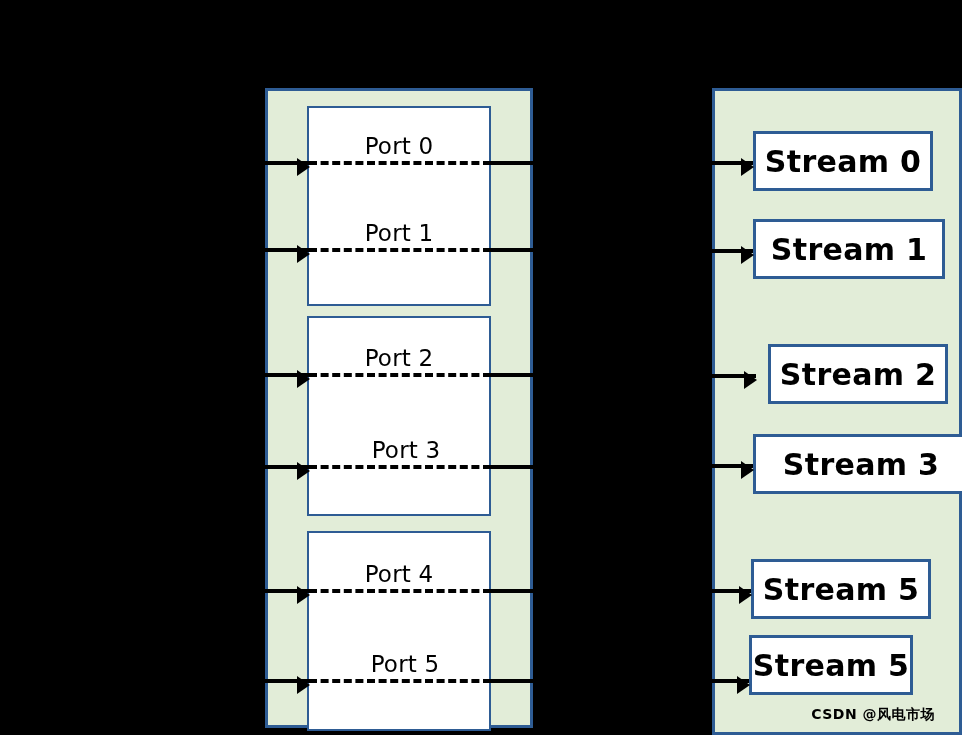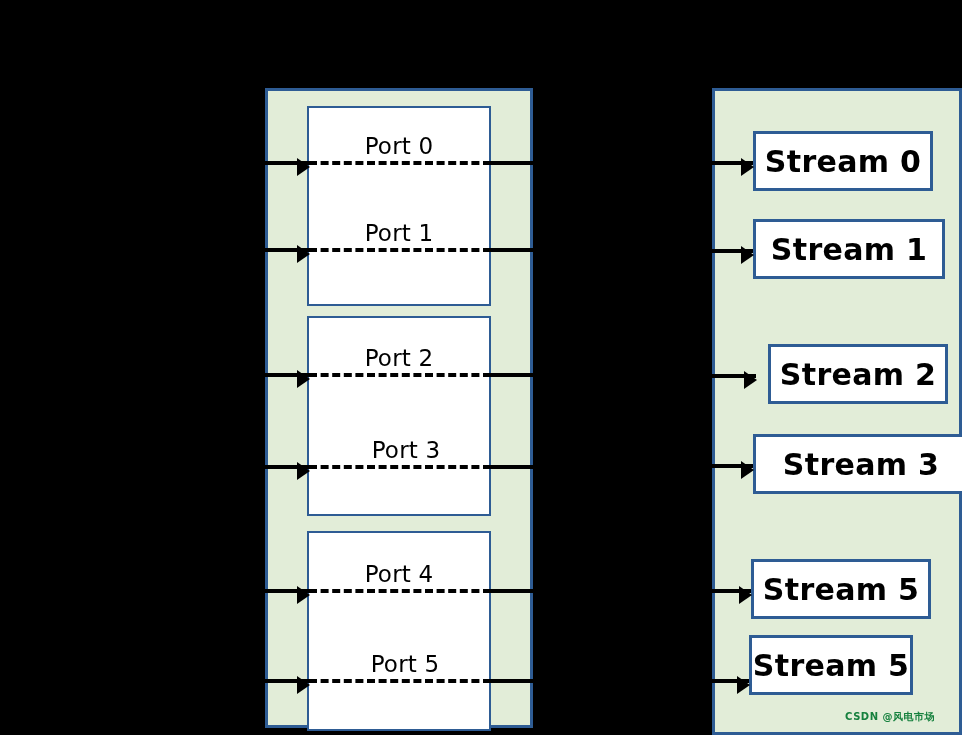--- a/index.html
+++ b/index.html
@@ -97,22 +97,22 @@
     color: #000000;
     white-space: nowrap;
     letter-spacing: 0.3px;
   }
 
   
   #watermark {
     position: absolute;
     right: 24px;
     bottom: 8px;
-    font-size: 10px;
-    color: #15803d;
+    font-size: 14px;
+    color: #000000;
     letter-spacing: 0.5px;
     white-space: nowrap;
     user-select: none;
   }
 </style>
 </head>
 <body>
 
 <div id="stage">
 

